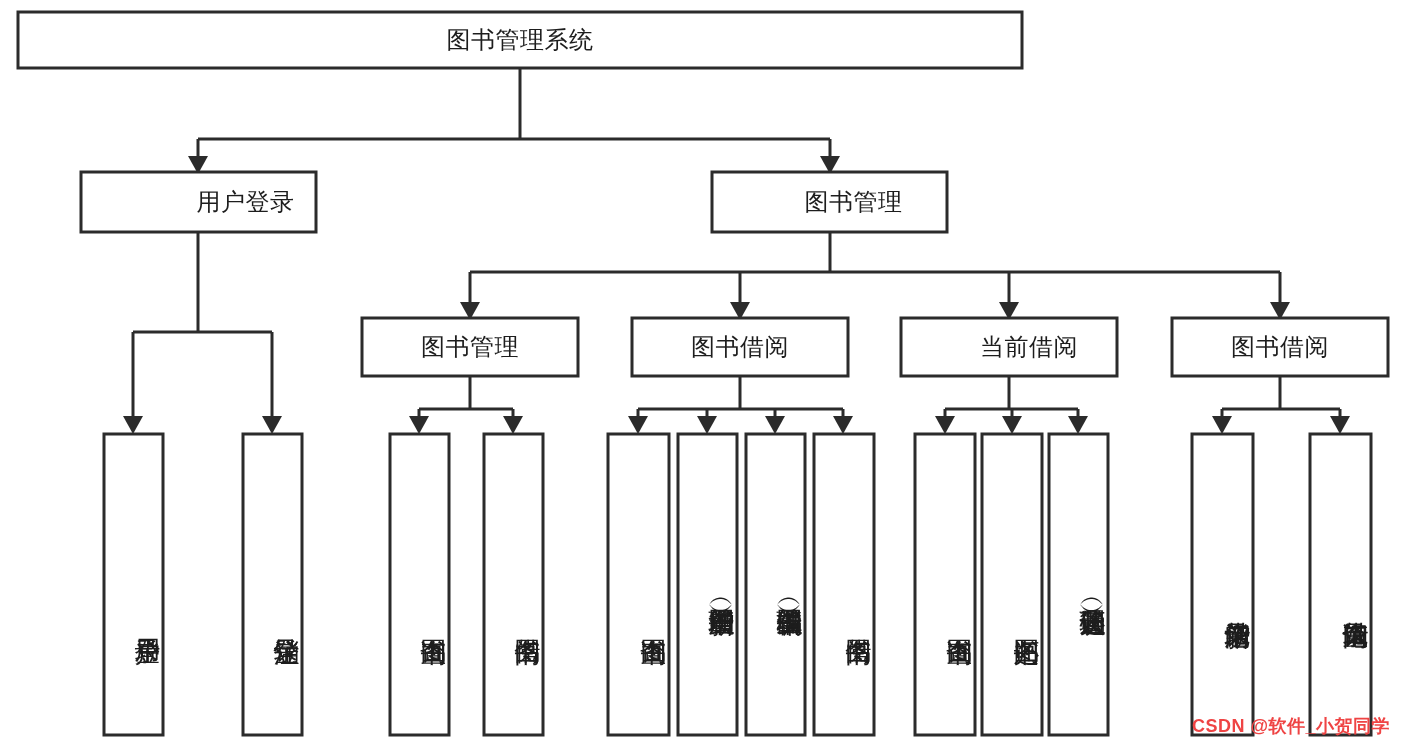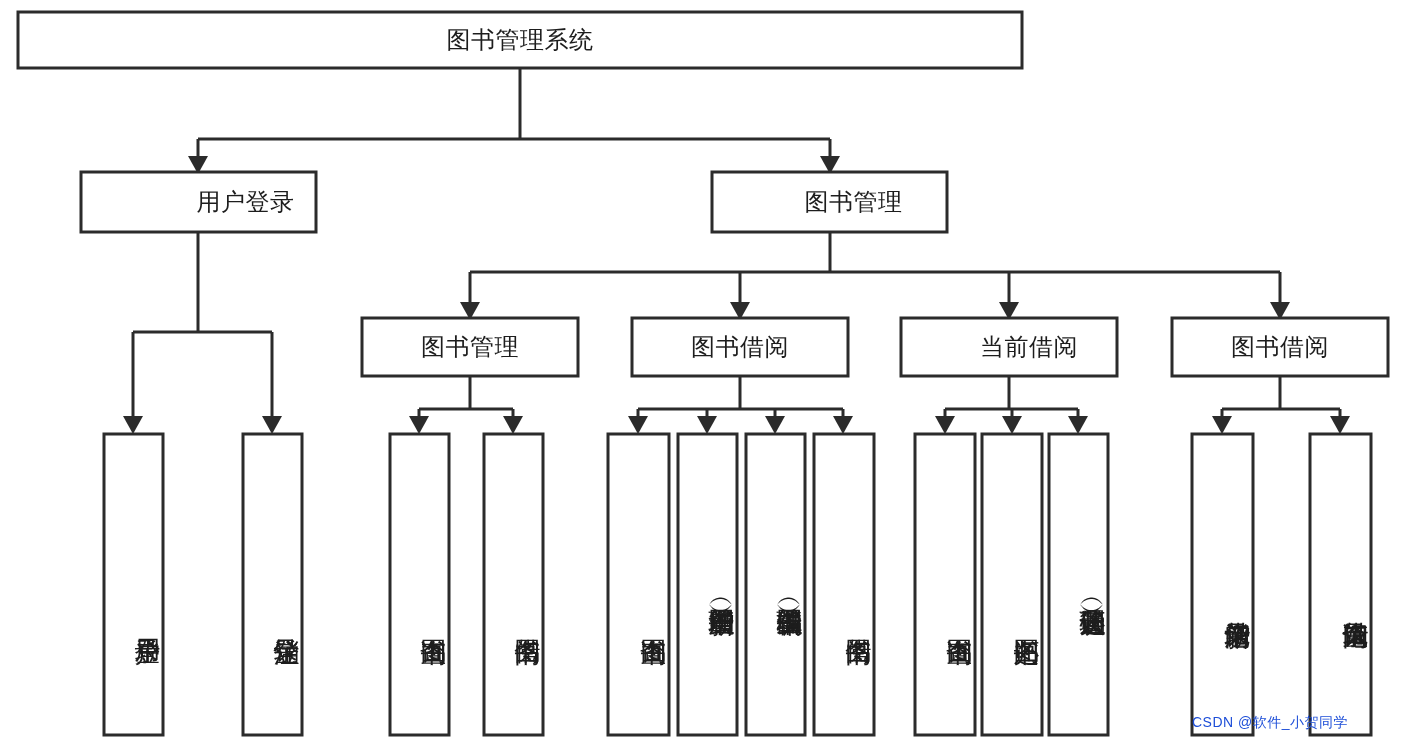--- a/index.html
+++ b/index.html
@@ -61,25 +61,26 @@
     line-height: 1.18;
     writing-mode: vertical-rl;
     text-orientation: upright;
     white-space: nowrap;
     pointer-events: none;
   }
   .watermark {
     position: absolute;
     left: 1192px;
     top: 714px;
-    font-size: 14px;
-    color: #1d4ed8;
+    font-size: 18px;
+    color: #ef4444;
     letter-spacing: 0.5px;
     white-space: nowrap;
     pointer-events: none;
+    font-weight: bold;
   }
 </style>
 </head>
 <body>
 
 <div id="diagram-root">
 
   <svg id="flow" viewBox="0 0 1405 747">
     <defs>
       <marker id="arrow" viewBox="0 0 12 12" refX="6" refY="10.5" markerWidth="12" markerHeight="12" orient="auto-start-reverse">

